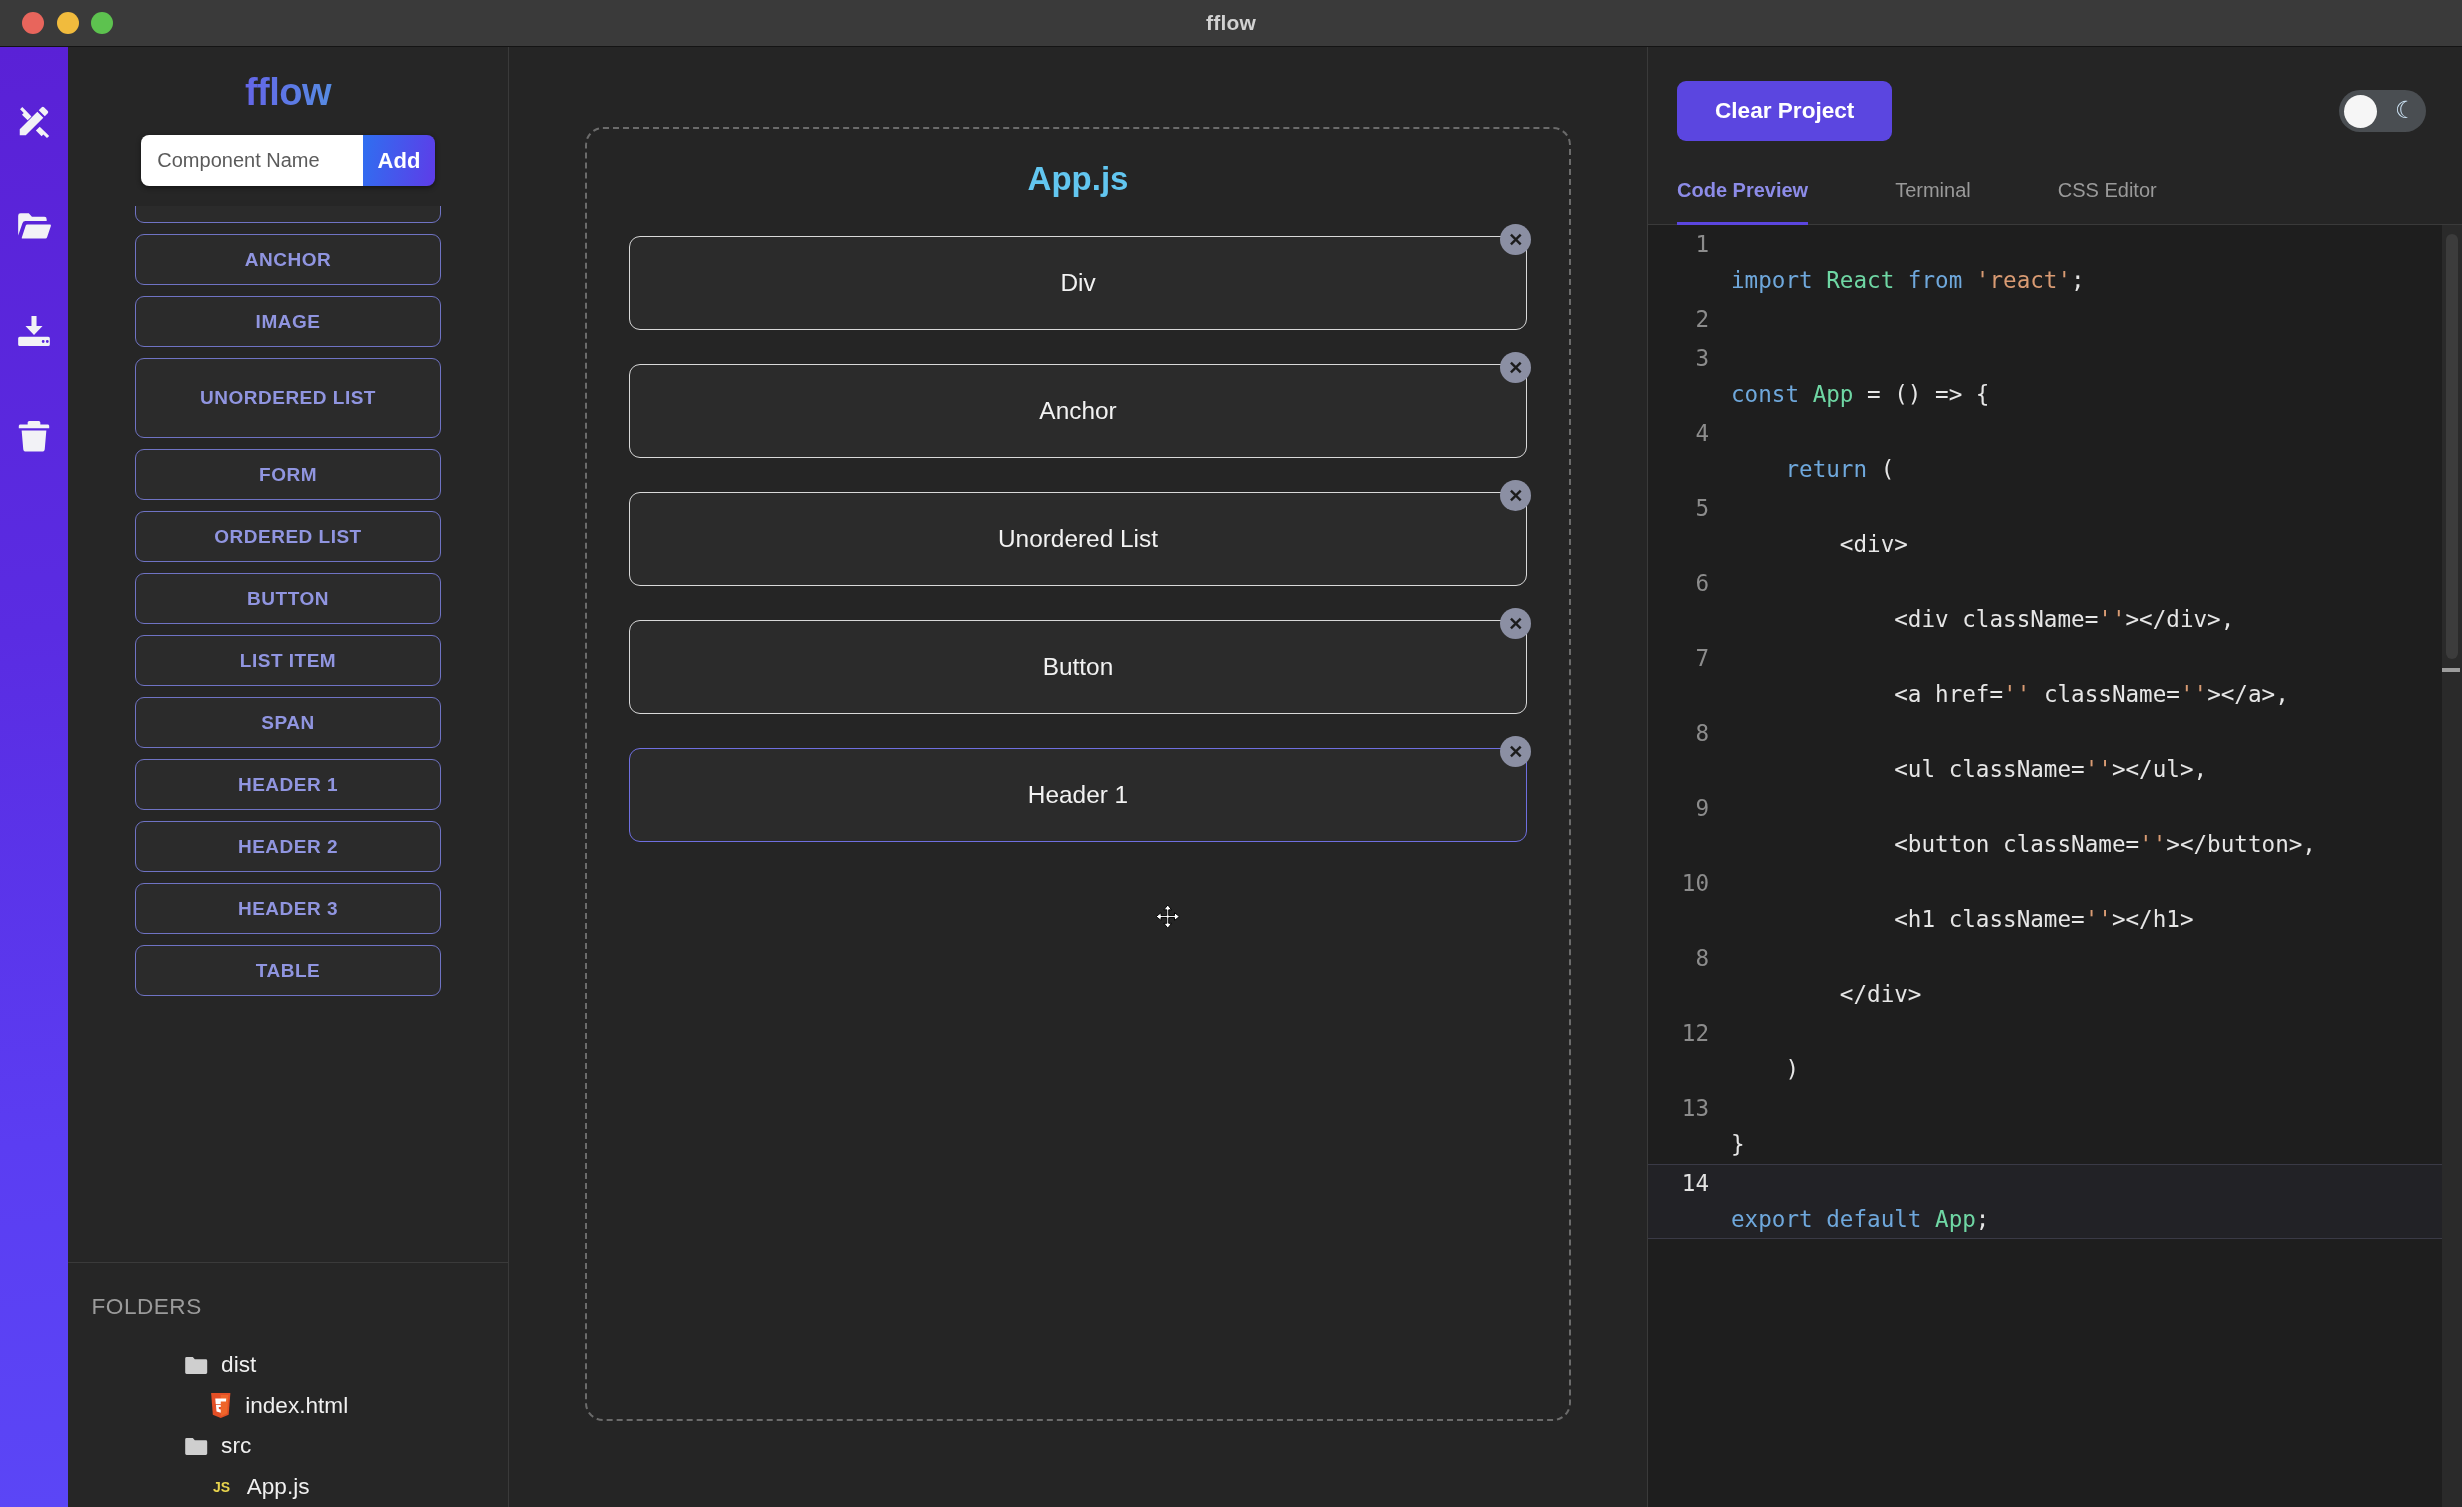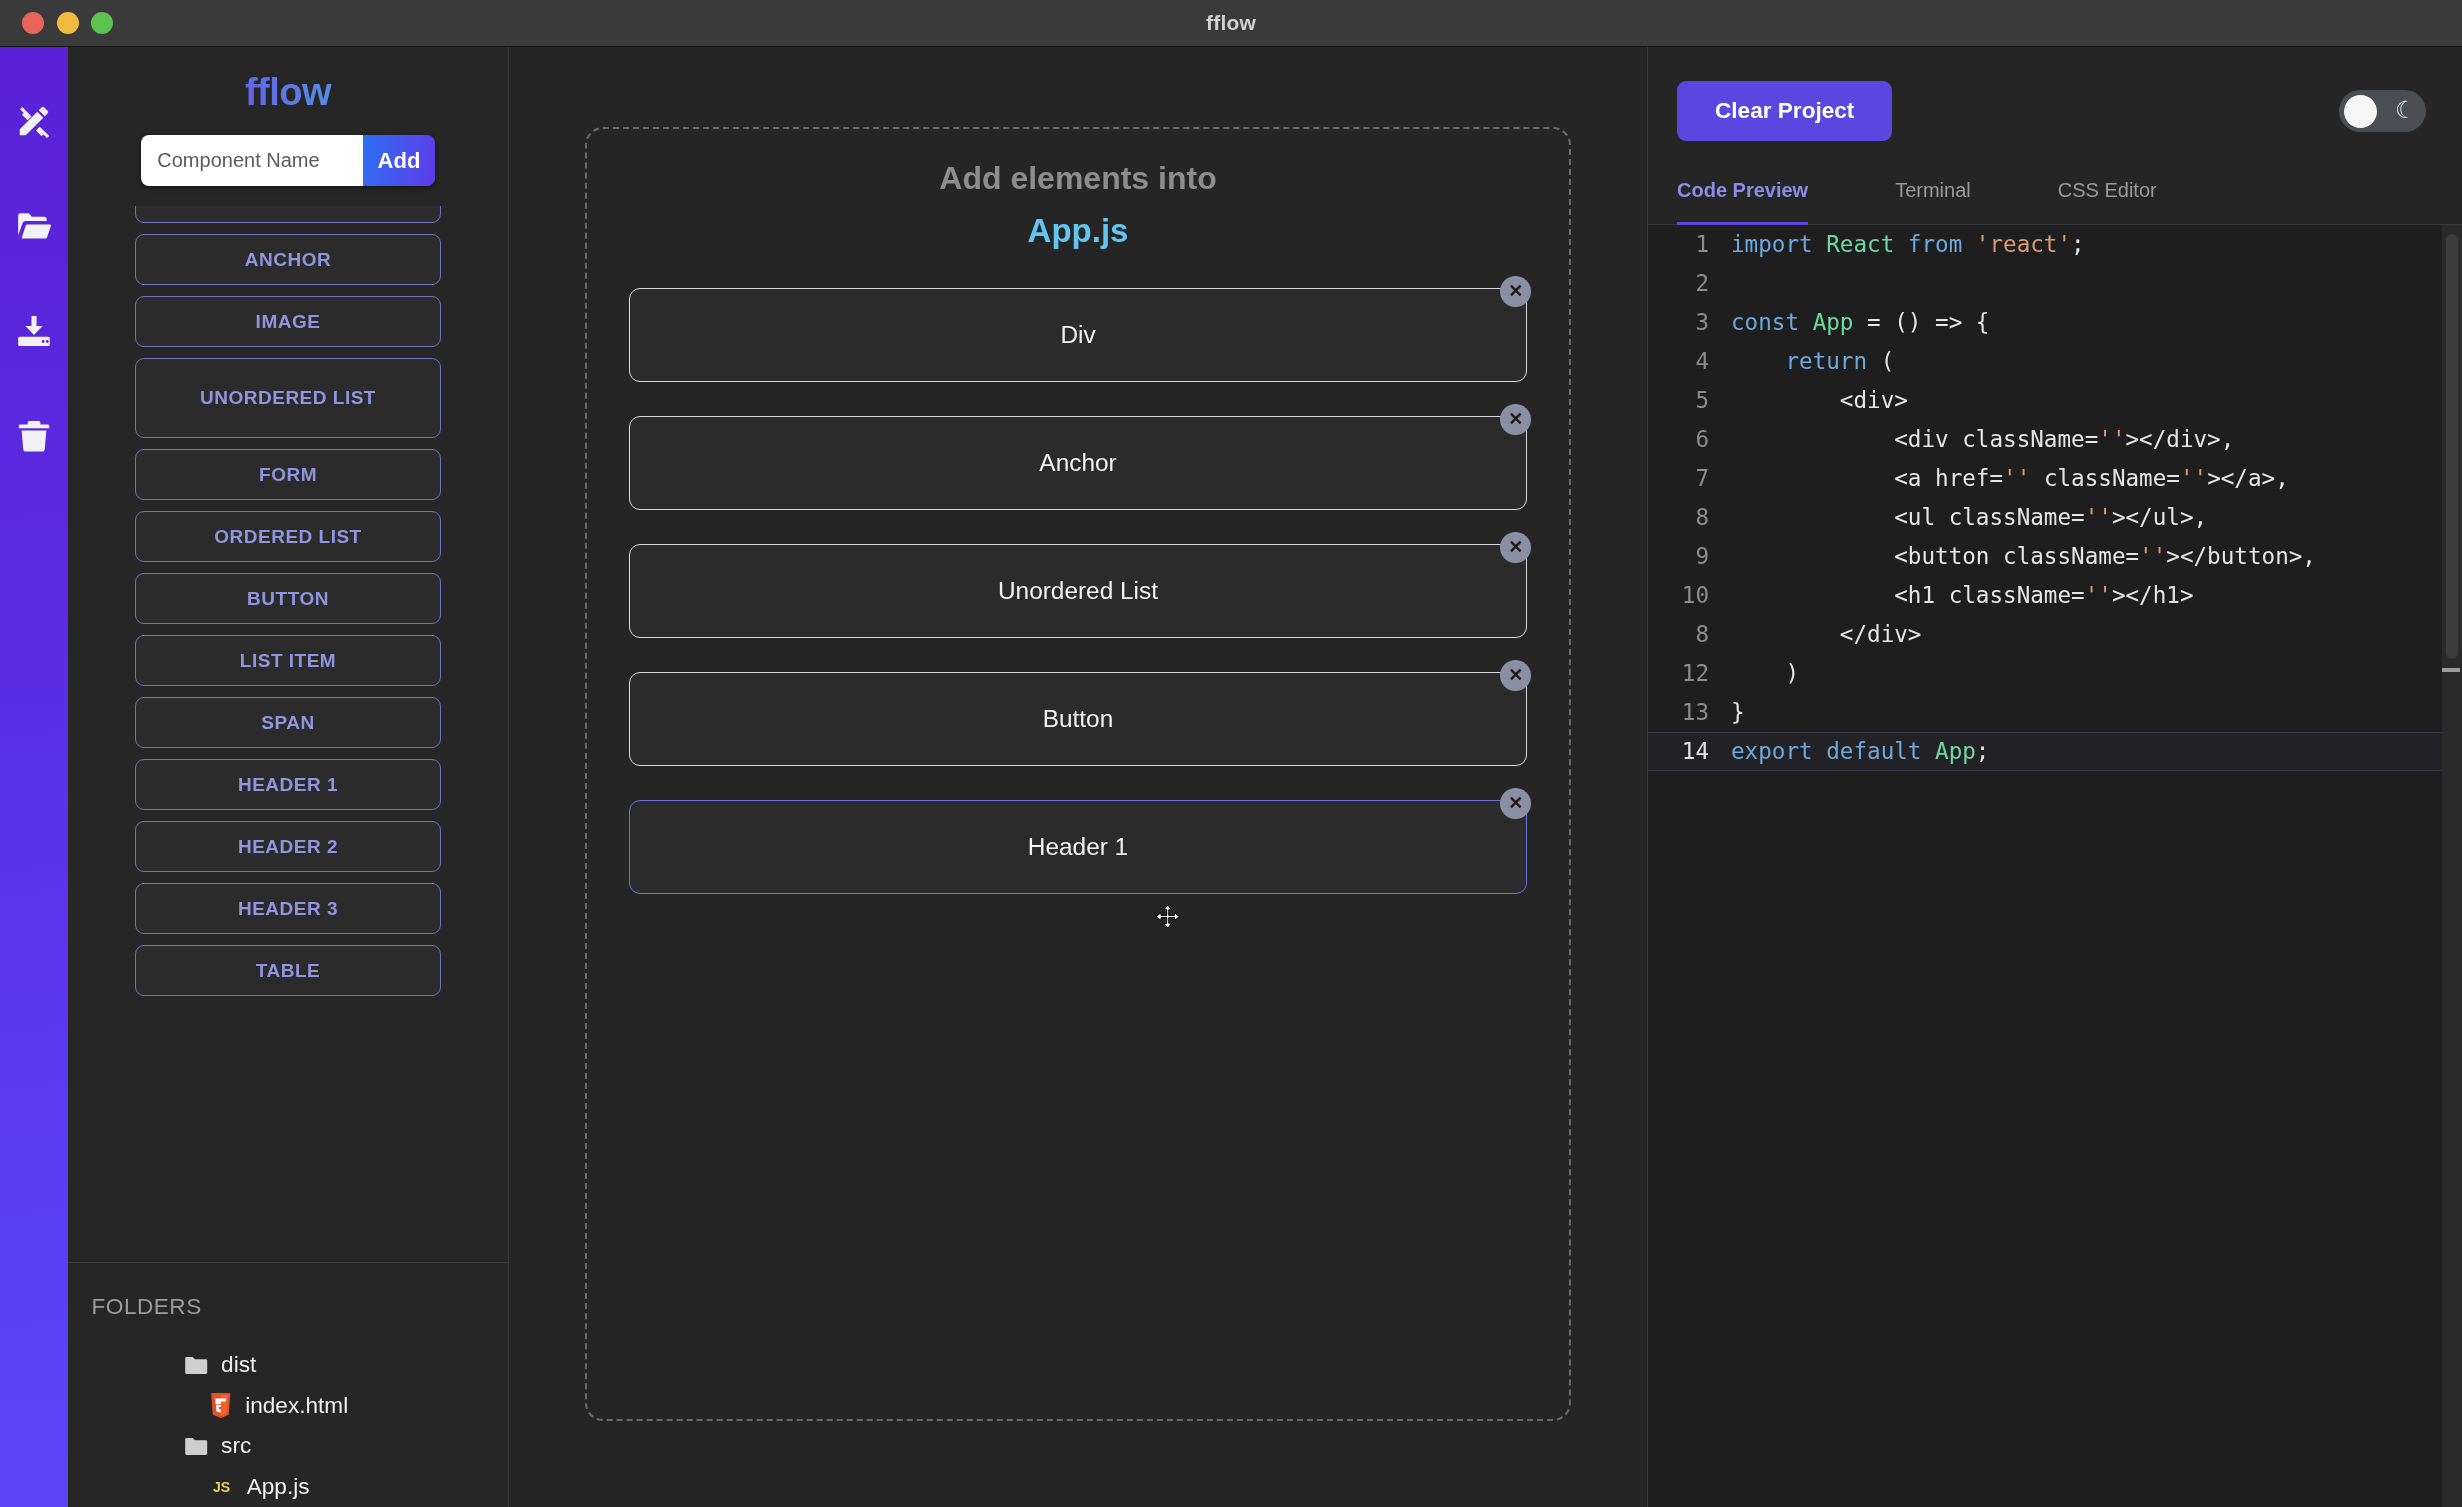--- a/index.html
+++ b/index.html
@@ -249,21 +249,21 @@
     font-family: "DejaVu Sans Mono", monospace;
     font-size: 22.6px; line-height: 39px;
     color: #e6e6e6;
   }
   .code-line.active { background: #222226; box-shadow: inset 0 0.9px 0 #3a3a46, inset 0 -0.9px 0 #3a3a46; }
   .ln {
     width: 83px; flex: 0 0 83px; text-align: right;
     color: #8c8c8c; padding-right: 22px; user-select: none;
   }
   .code-line.active .ln { color: #e2e2e2; }
-  .ctext { white-space: pre-wrap; word-break: break-all; flex: 1 1 auto; padding-right: 17px; }
+  .ctext { white-space: pre-wrap; word-break: break-all; flex: 1 1 auto; padding-right: 17px; margin-top: 36px; }
   .k-kw   { color: #6fa8dc; }
   .k-cls  { color: #6fd7a4; }
   .k-str  { color: #d99b73; }
   .k-pl   { color: #e6e6e6; }
 
   #code-scrollbar-track {
     position: absolute; top: 0; right: 0; width: 20px; bottom: 0;
     background: #2a2a2a;
   }
   #code-scrollbar-thumb {
@@ -376,21 +376,20 @@
 
         <div class="file-row">
           <span class="js-ico">JS</span>
           <span>App.js</span>
         </div>
       </div>
     </div>
 
     <div id="center-panel">
       <div id="dropzone">
-        <div id="dz-title">Add elements into</div>
         <div id="dz-file">App.js</div>
 
         <div class="canvas-card">
           <span>Div</span>
           <button class="card-close">✕</button>
         </div>
 
         <div class="canvas-card">
           <span>Anchor</span>
           <button class="card-close">✕</button>

